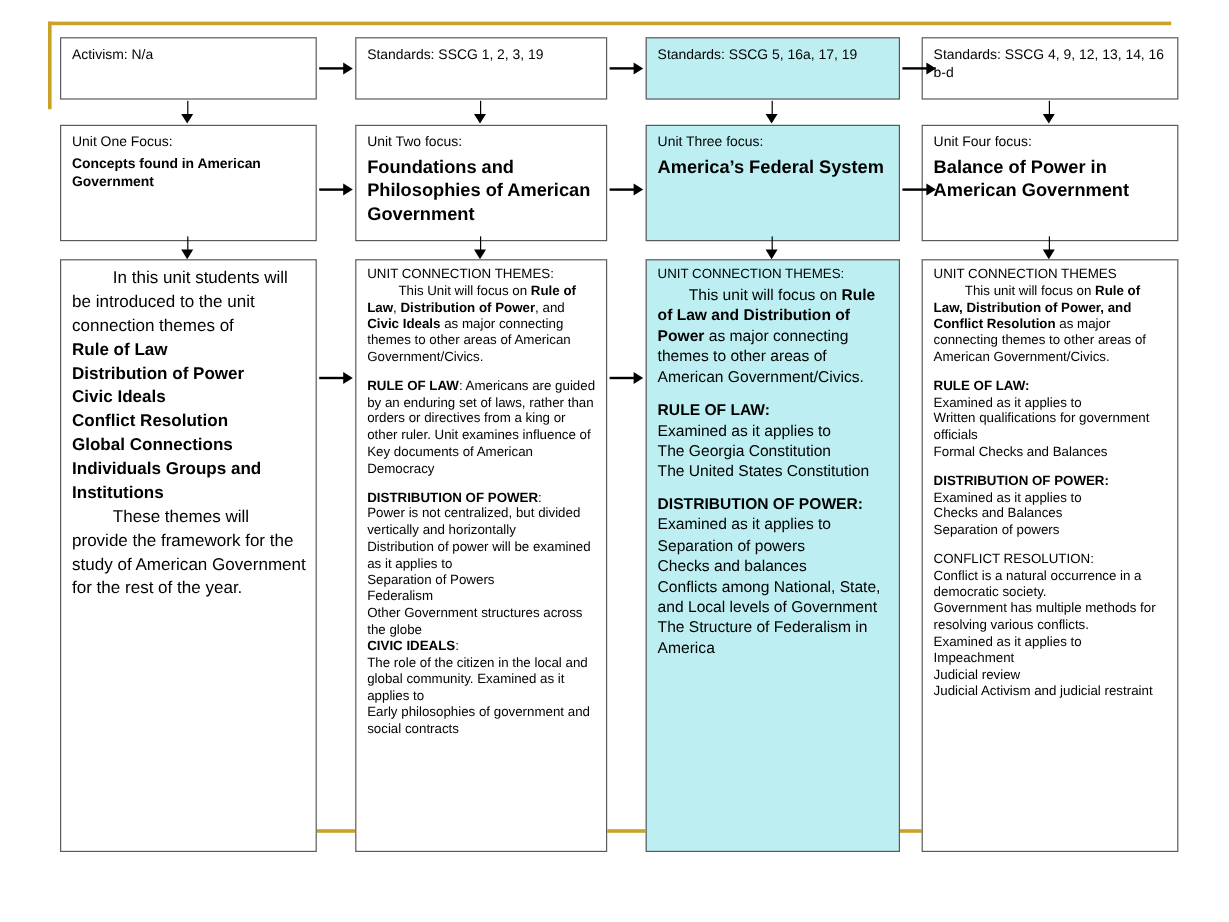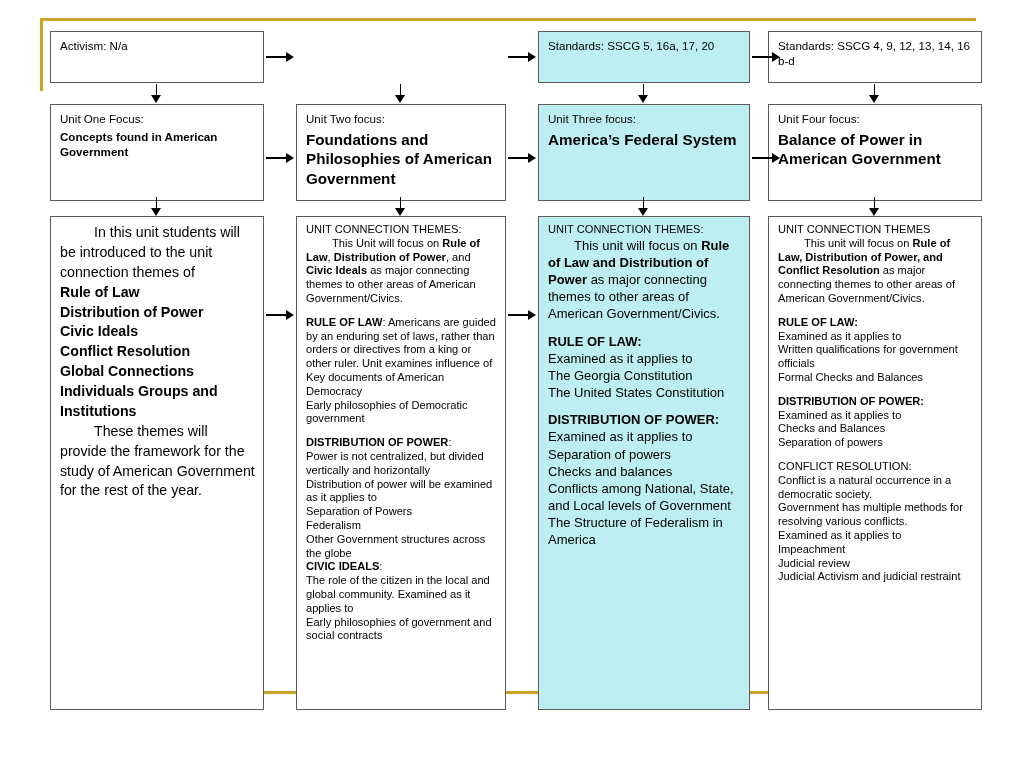--- a/index.html
+++ b/index.html
@@ -147,22 +147,25 @@
 
   <div class="gold-top"></div>
   <div class="gold-left"></div>
   <div class="gold-seg s1"></div>
   <div class="gold-seg s2"></div>
   <div class="gold-seg s3"></div>
 
   <div class="box std c1">
     <span class="txt">Activism:  N/a</span>
   </div>
+  <div class="box std c2">
+    <span class="txt">Standards: SSCG 1, 2, 3, 19</span>
+  </div>
   <div class="box std c3 cyan">
-    <span class="txt">Standards:  SSCG  5, 16a, 17, 20</span>
+    <span class="txt">Standards:  SSCG  5, 16a, 17, 19</span>
   </div>
   <div class="box std c4">
     <span class="txt">Standards:  SSCG 4, 9, 12,  13, 14, 16 b-d</span>
   </div>
 
   <div class="arrow-h" style="left:266px;top:51px;width:28px;">
     <div class="shaft" style="width:21px;"></div>
       <div class="head" style="left:20px;"></div>
   </div>
   <div class="arrow-h" style="left:508px;top:51px;width:28px;">
@@ -253,21 +256,20 @@
 
   <div class="box detail c2">
     <p class="para">UNIT CONNECTION THEMES:</p>
     <p class="para">
       <span class="indent"></span><span>This Unit will focus on </span><b>Rule of Law</b><span>, </span><b>Distribution of Power</b><span>, and </span><b>Civic Ideals</b><span> as major connecting themes to other areas of American Government/Civics.</span>
     </p>
     <div class="spacer"></div>
     <p class="para">
       <b>RULE OF LAW</b><span>:  Americans are guided by an enduring set of laws, rather than orders or directives from a king or other ruler. Unit examines influence of Key documents of American Democracy</span>
     </p>
-    <p class="para pre">Early philosophies of Democratic government</p>
     <div class="spacer"></div>
     <p class="para">
       <b>DISTRIBUTION OF POWER</b><span>:</span>
     </p>
     <p class="para pre">Power is not centralized, but divided vertically and horizontally<br>Distribution of power will be examined as it applies to<br>Separation of Powers<br>Federalism<br>Other Government structures across the globe</p>
     <p class="para">
       <b>CIVIC IDEALS</b><span>:</span>
     </p>
     <p class="para pre">The role of the citizen in the local and global community.  Examined as it applies to<br>Early philosophies of government and social contracts</p>
   </div>

